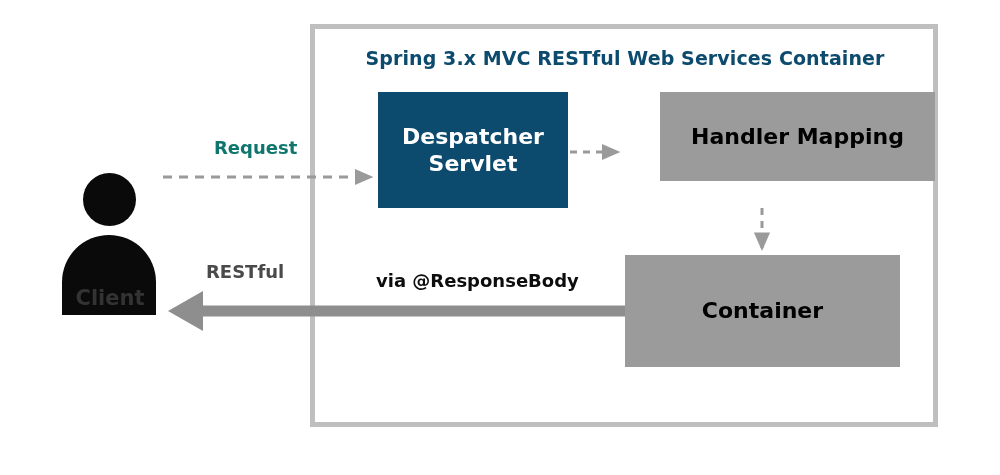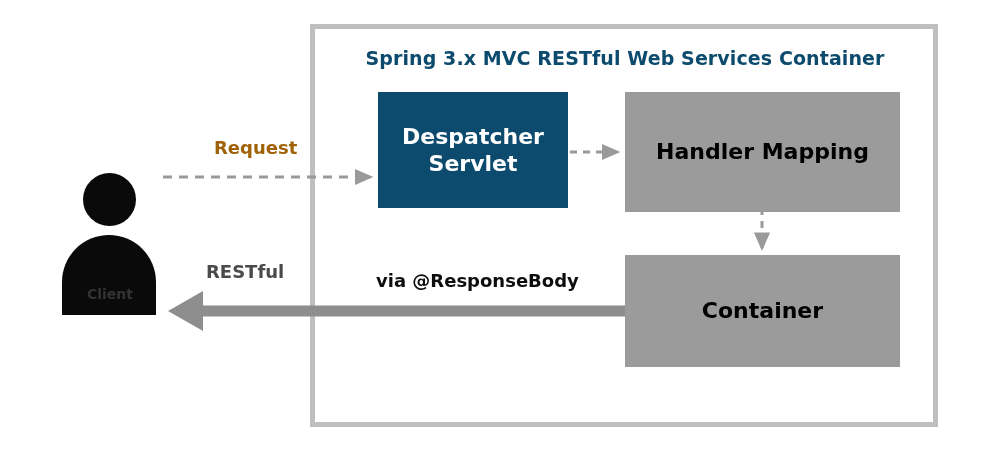--- a/index.html
+++ b/index.html
@@ -66,24 +66,24 @@
     background: #9b9b9b;
     color: #000000;
   }
   #node-dispatcher {
     left: 378px;
     top: 92px;
     width: 190px;
     height: 116px;
   }
   #node-handler {
-    left: 625px;
+    left: 660px;
     top: 92px;
     width: 275px;
-    height: 120px;
+    height: 89px;
   }
   #node-controller {
     left: 625px;
     top: 255px;
     width: 275px;
     height: 112px;
   }
 
   
   #client-actor {
@@ -110,37 +110,37 @@
     height: 80px;
     background: #0a0a0a;
     border-radius: 47px 47px 0 0;
   }
   .client-label {
     position: absolute;
     left: -5px;
     top: 118px;
     width: 120px;
     text-align: center;
-    font-size: 14px;
+    font-size: 21px;
     font-weight: bold;
     color: #333333;
     white-space: nowrap;
   }
 
   
   .edge-label {
     position: absolute;
     font-weight: bold;
     white-space: nowrap;
   }
   #label-request {
     left: 214px;
     top: 137px;
     font-size: 18px;
-    color: #a16207;
+    color: #0f766e;
   }
   #label-response {
     left: 206px;
     top: 261px;
     font-size: 18px;
     color: #4a4a4a;
   }
   #label-responsebody {
     left: 376px;
     top: 270px;

